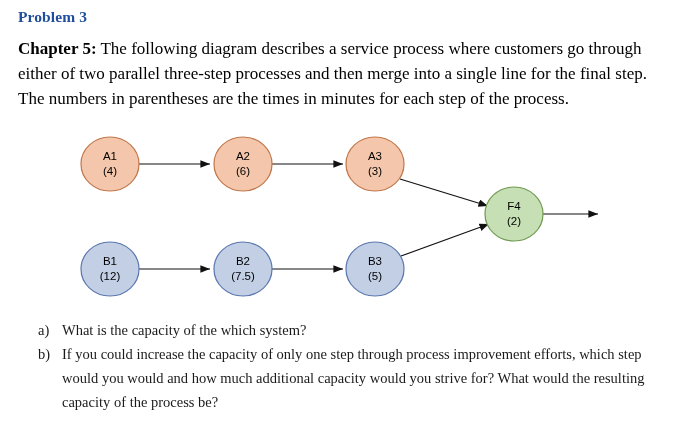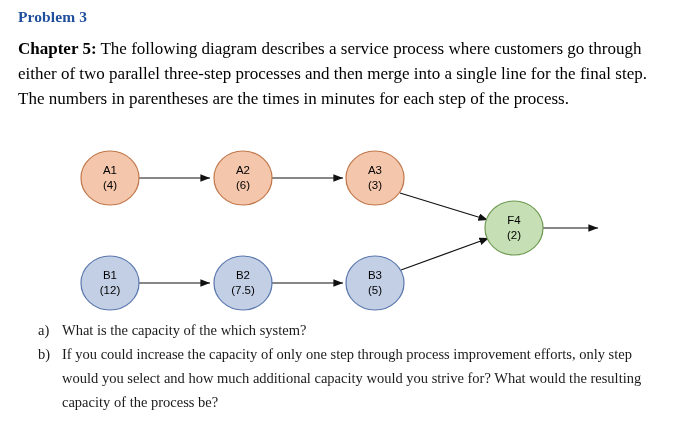--- a/index.html
+++ b/index.html
@@ -39,21 +39,21 @@
     line-height: 25px;
     color: #000000;
     text-align: left;
   }
   .intro b {
     font-weight: bold;
   }
   .diagram {
     position: absolute;
     left: 0px;
-    top: 140px;
+    top: 126px;
     width: 683px;
     height: 185px;
   }
   .questions {
     position: absolute;
     left: 38px;
     top: 318px;
     width: 620px;
     font-size: 14.5px;
     line-height: 24px;
@@ -163,17 +163,17 @@
     </svg>
   </div>
 
   <div class="questions">
     <div class="qrow">
       <div class="qlabel">a)</div>
       <div class="qtext">What is the capacity of the which system?</div>
     </div>
     <div class="qrow">
       <div class="qlabel">b)</div>
-      <div class="qtext">If you could increase the capacity of only one step through process improvement efforts, only step would you select and how much additional capacity would you strive for? What would the resulting capacity of the process be?</div>
+      <div class="qtext">If you could increase the capacity of only one step through process improvement efforts, which step would you would and how much additional capacity would you strive for? What would the resulting capacity of the process be?</div>
     </div>
   </div>
 
 </div>
 
 </body></html>

